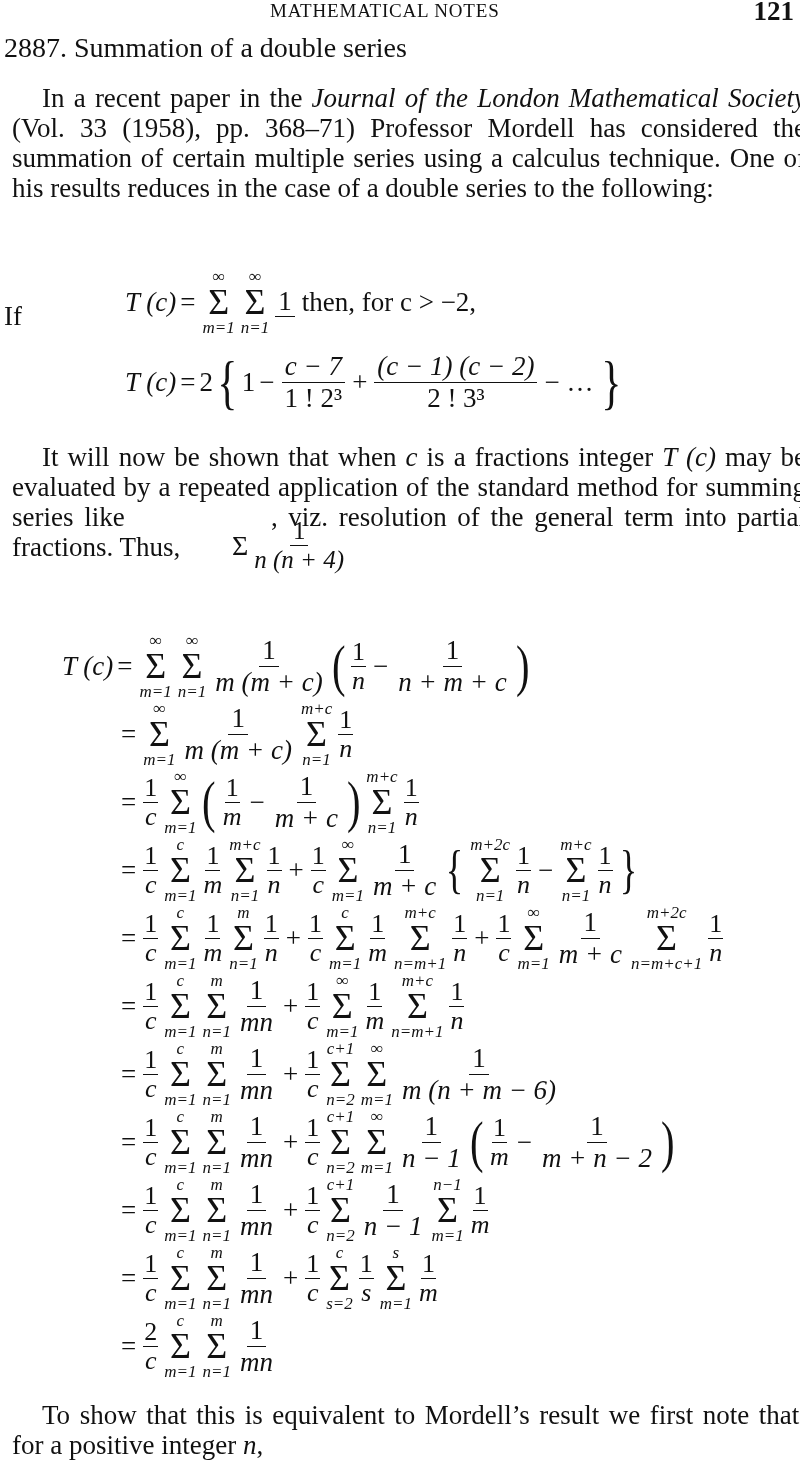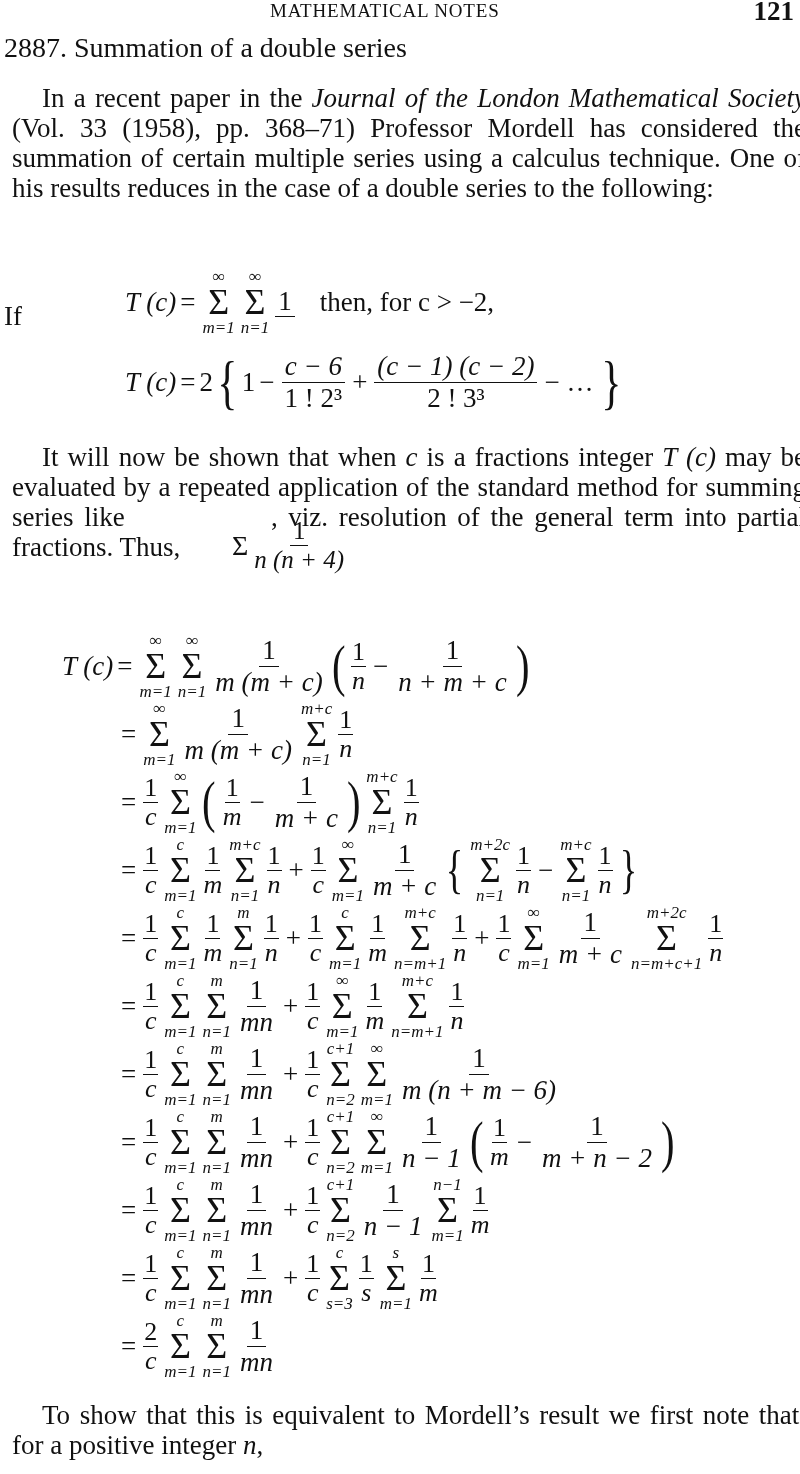--- a/index.html
+++ b/index.html
@@ -57,32 +57,32 @@
       <span class="lo">m=1</span>
     </span>
   <span class="sum">
       <span class="up">∞</span>
       <span class="sig">Σ</span>
       <span class="lo">n=1</span>
     </span>
   <span class="frac">
       <span class="num">1</span>
     </span>
-  <span style="margin-left:22px;">then, for c &gt; −2,</span>
+  <span style="margin-left:4px;">then, for c &gt; −2,</span>
 </div>
 
 <div class="m" style="left:125px; top:352px;">
   <span class="mi">T (c)</span>
     <span class="op">=</span>
     <span>2</span>
   <span class="brace">{</span>
     <span>1</span>
     <span class="op">−</span>
   <span class="frac">
-      <span class="num mi">c − 6</span>
+      <span class="num mi">c − 7</span>
       <span class="den">1 ! 2³</span>
     </span>
   <span class="op">+</span>
   <span class="frac">
       <span class="num mi">(c − 1) (c − 2)</span>
       <span class="den">2 ! 3³</span>
     </span>
   <span class="op">− …</span>
     <span class="brace">}</span>
 </div>
@@ -520,21 +520,21 @@
       <span class="den mi">mn</span>
     </span>
   <span class="op">+</span>
   <span class="frac tiny">
       <span class="num">1</span>
       <span class="den mi">c</span>
     </span>
   <span class="sum">
       <span class="up">c</span>
       <span class="sig">Σ</span>
-      <span class="lo">s=3</span>
+      <span class="lo">s=2</span>
     </span>
   <span class="frac tiny">
       <span class="num">1</span>
       <span class="den mi">s</span>
     </span>
   <span class="sum">
       <span class="up">s</span>
       <span class="sig">Σ</span>
       <span class="lo">m=1</span>
     </span>

